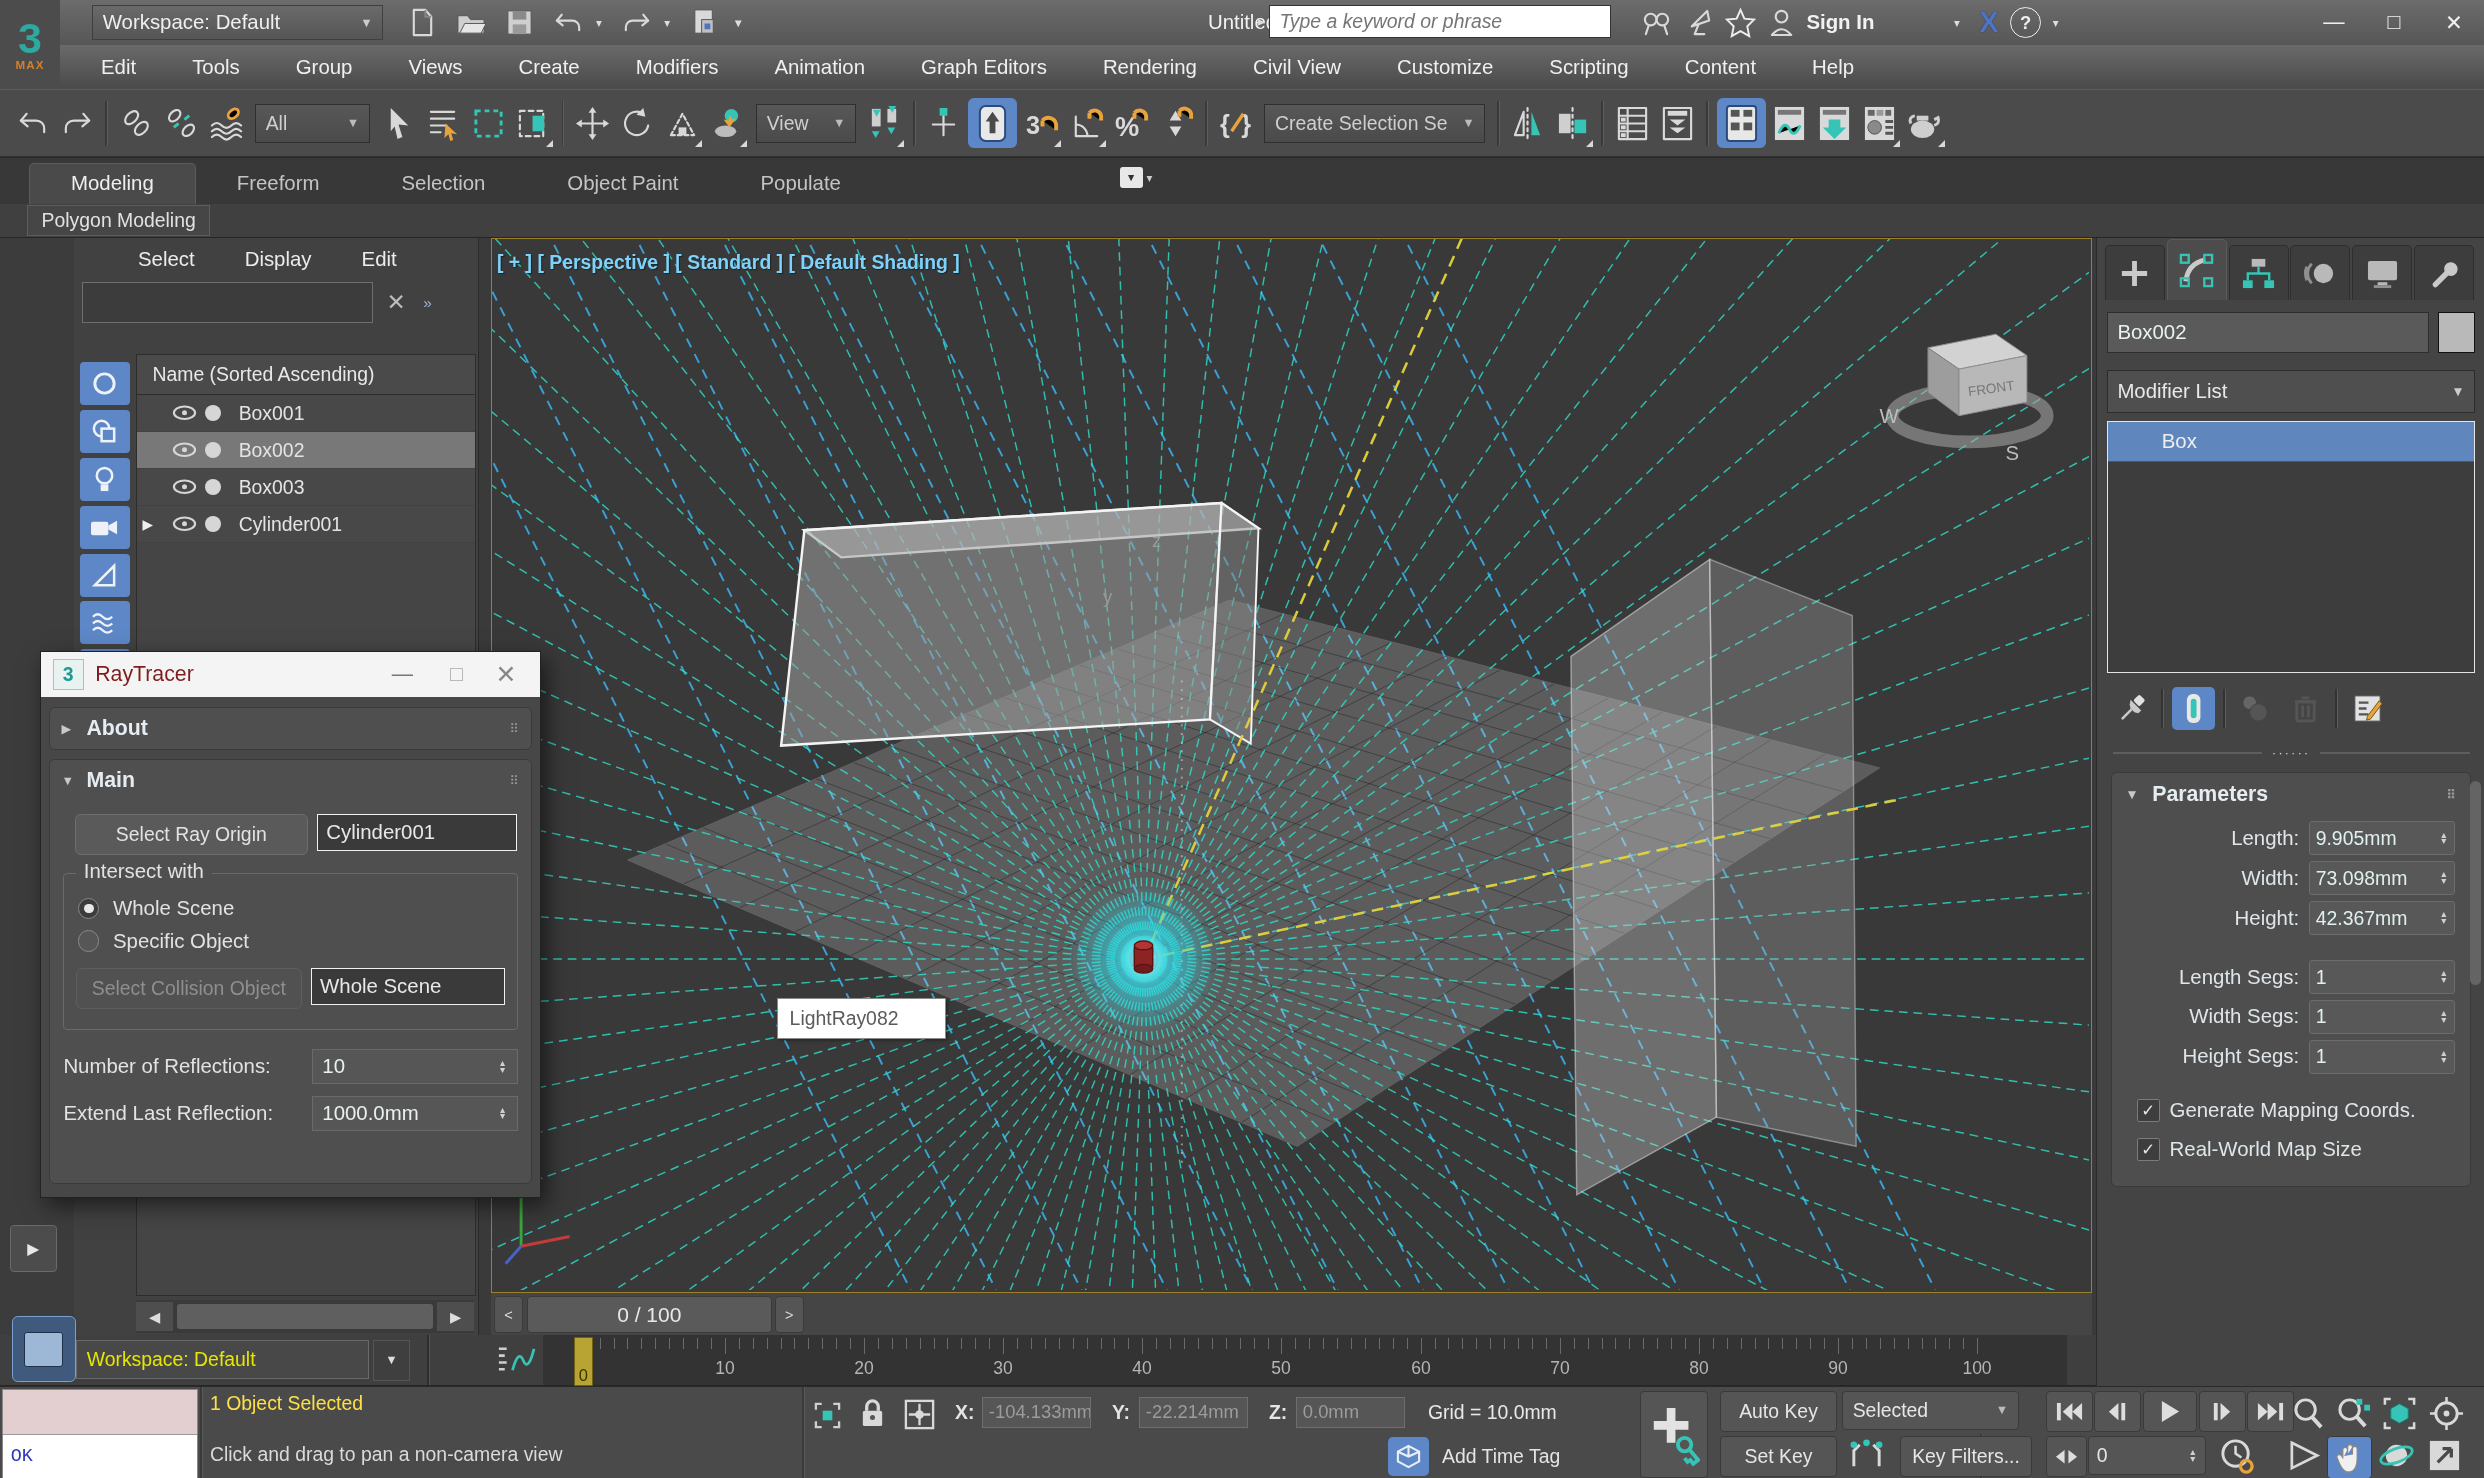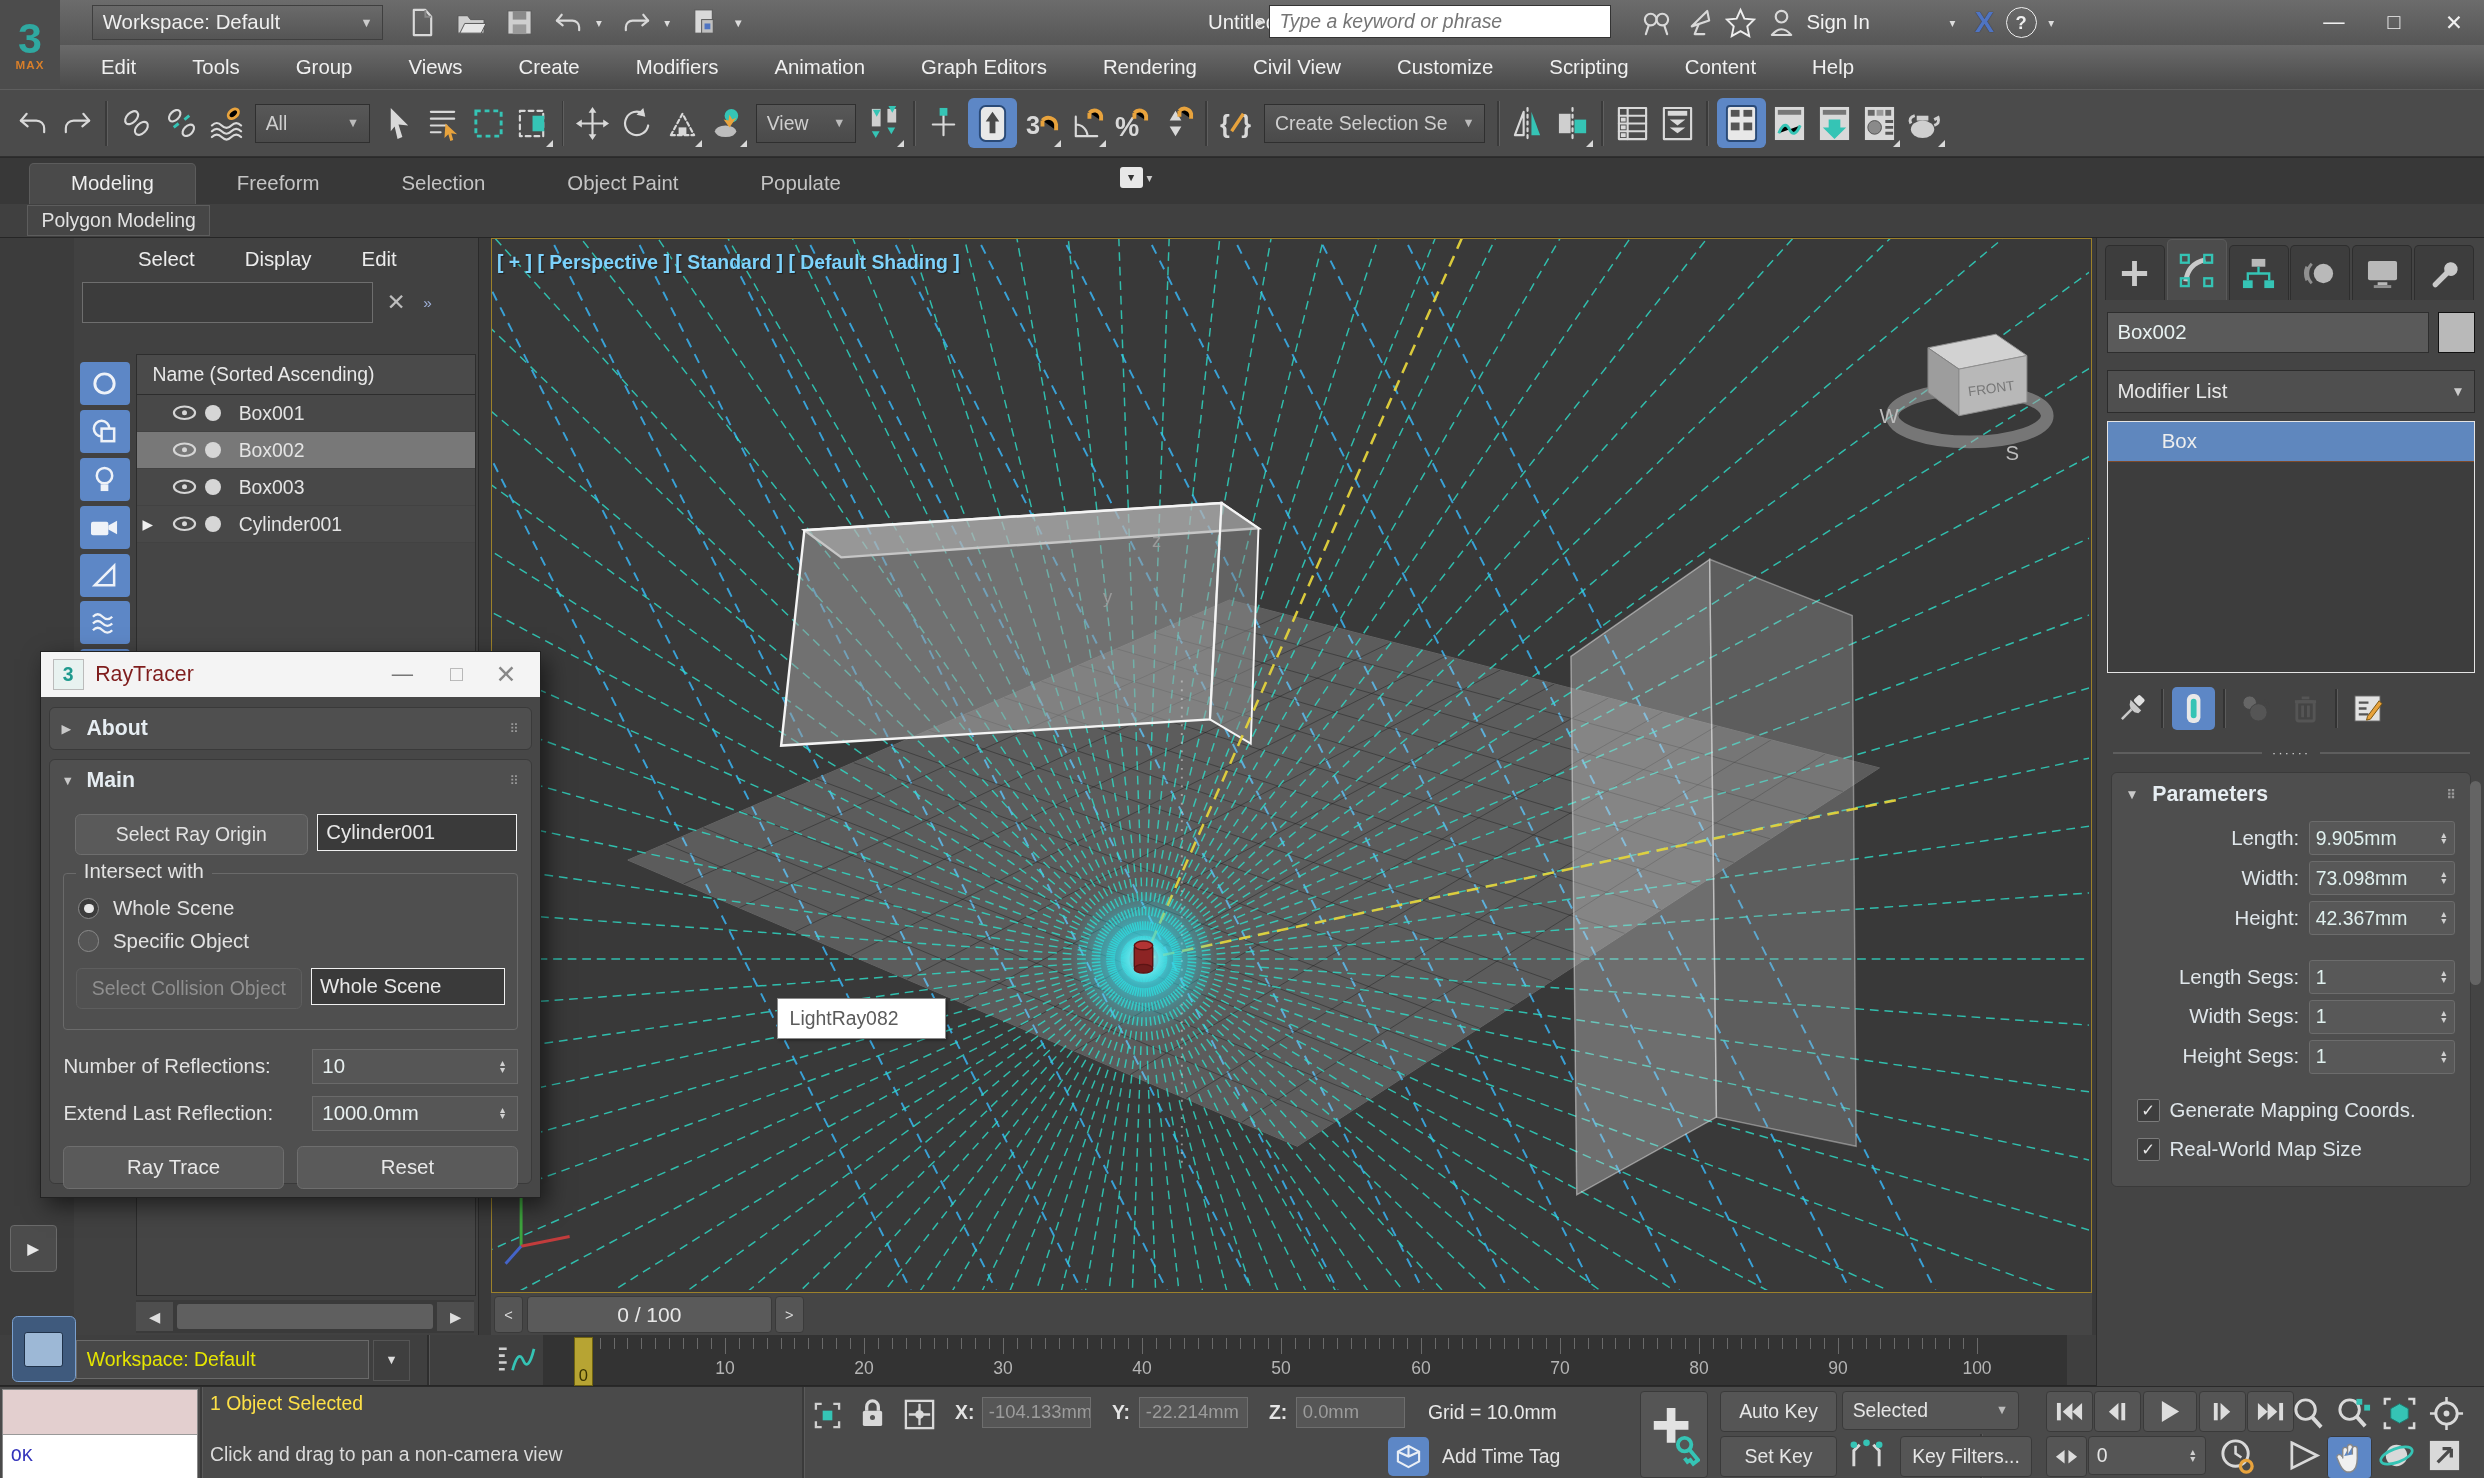--- a/index.html
+++ b/index.html
@@ -25,21 +25,21 @@
   .ws-dd .caret{margin-left:auto;font-size:12.6px;color:#ccc;}
   .tb-icons{display:flex;align-items:center;margin-left:17.5px;gap:5.8px;}
   .tbico{width:43px;height:37px;display:flex;align-items:center;justify-content:center;}
   .mini-caret{font-size:11.6px;color:#ddd;width:13.6px;}
   .win-title{position:absolute;left:990px;width:505px;text-align:center;font-size:20.4px;color:#f2f2f2;}
   .searchwrap{position:absolute;left:1258px;top:4.9px;display:flex;align-items:center;}
   .srch-exp{color:#ddd;font-size:13.6px;margin-right:3.9px;}
   .search{width:342px;height:33px;background:#fff;border:1px solid #333;color:#777;
           font-size:19.4px;font-style:italic;padding:0 9.7px;box-sizing:border-box;}
   .titl-right{position:absolute;left:1640px;top:0;height:45px;display:flex;align-items:center;gap:11.6px;}
-  .signin{font-size:20.4px;color:#f2f2f2;}
+  .signin{font-size:20.4px;color:#f2f2f2;font-weight:bold;}
   .xapp{color:#4f74c2;font-weight:bold;font-size:29px;text-shadow:0 0 1px #223;}
   .helpq{width:29px;height:29px;border:1.9px solid #eee;border-radius:50%;display:flex;align-items:center;
          justify-content:center;font-size:18.4px;color:#eee;font-weight:bold;}
   .winctl{position:absolute;right:0;top:0;height:45px;display:flex;}
   .winbtn{width:60px;height:45px;display:flex;align-items:center;justify-content:center;font-size:21.3px;color:#f0f0f0;}
 
   
   .menubar{left:0;top:45px;width:2484px;height:45px;background:linear-gradient(#6a6a6a,#494949);
            display:flex;align-items:center;padding-left:73px;box-sizing:border-box;gap:0;}
   .menu-item{font-size:20.4px;color:#f0f0f0;padding:0 28px;height:45px;display:flex;align-items:center;}
@@ -1400,20 +1400,16 @@
       <div style="display:flex;align-items:center;margin:11.6px 13.6px 0 13.6px;">
         <span style="font-size:20.4px;color:#e2e2e2;">Extend Last Reflection:</span>
         <span style="margin-left:auto;width:206px;height:35px;background:#565656;border:1px solid #6a6a6a;display:flex;align-items:center;padding:0 9.7px;box-sizing:border-box;font-size:20.4px;color:#e8f0f0;">
           <span>1000.0mm</span>
           <span class="spin">
               <span>▲</span>
               <span>▼</span>
             </span>
           </span>
       </div>
-      <div style="display:flex;margin:15.5px 13.6px 0 13.6px;gap:13.6px;">
-        <span style="flex:1;height:41px;background:#5a5a5a;border:1px solid #6e6e6e;border-radius:5.8px;display:flex;align-items:center;justify-content:center;font-size:20.4px;color:#e8e8e8;">Ray Trace</span>
-        <span style="flex:1;height:41px;background:#5a5a5a;border:1px solid #6e6e6e;border-radius:5.8px;display:flex;align-items:center;justify-content:center;font-size:20.4px;color:#e8e8e8;">Reset</span>
-      </div>
     </div>
   </div>
 </div>
 
 
 </body></html>

